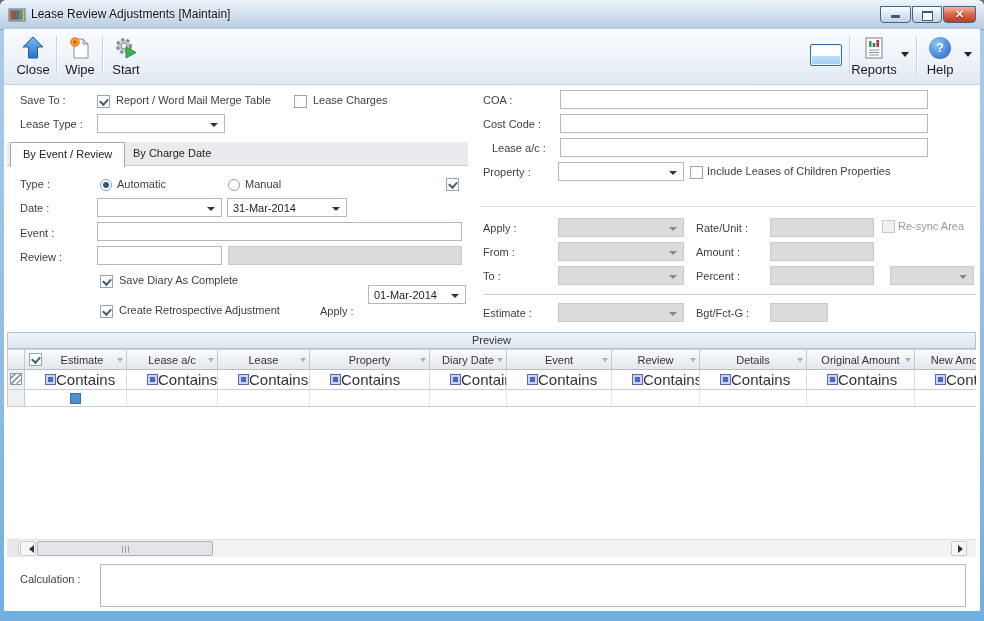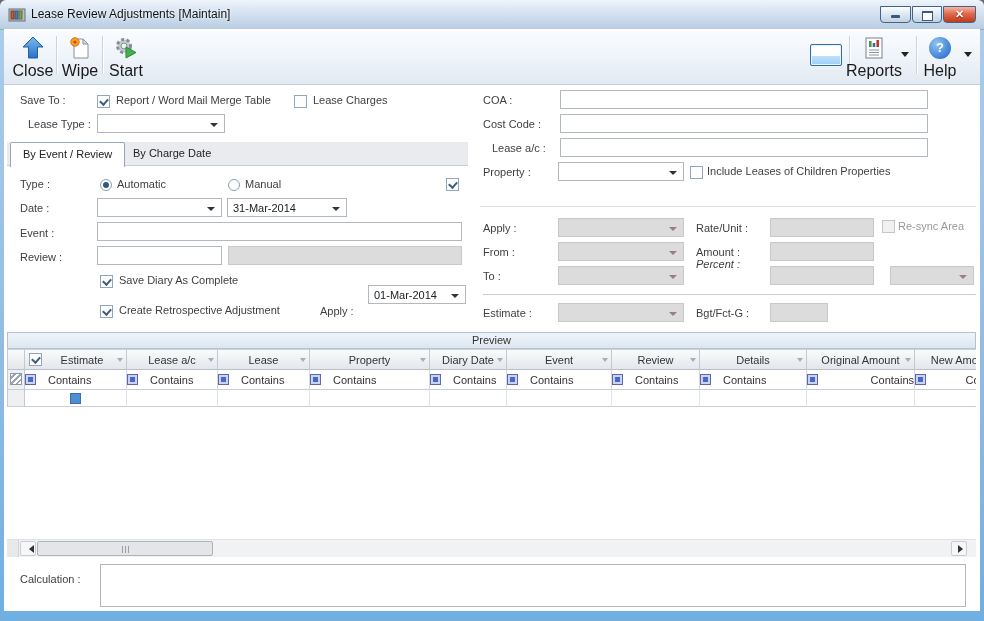--- a/index.html
+++ b/index.html
@@ -15,21 +15,21 @@
   .glyph-min{position:absolute;left:50%;top:8px;width:9px;height:3px;margin-left:-5px;background:#3a5a7c;border-radius:1px;}
   .glyph-max{position:absolute;left:50%;top:4px;width:9px;height:7px;margin-left:-5px;border:1px solid #3a5a7c;border-top-width:2px;background:#fff;}
   .glyph-x{position:absolute;left:0;top:1px;width:100%;text-align:center;color:#fff;font-size:11px;font-weight:bold;text-shadow:0 1px 1px #7a1a00;}
   
   .client{position:absolute;left:4px;top:29px;width:976px;height:582px;background:#fff;}
   
   .toolbar{position:absolute;left:4px;top:29px;width:976px;height:56px;
     background:linear-gradient(180deg,#fbfdff,#eef3f9 55%,#e1e9f2);border-bottom:1px solid #c3cfdc;box-sizing:border-box;}
   .tbtn{position:absolute;top:31px;height:50px;display:flex;flex-direction:column;align-items:center;justify-content:flex-start;
     gap:1px;padding-top:3px;box-sizing:border-box;border:1px solid transparent;border-radius:2px;cursor:default;}
-  .tlabel{font-size:16px;color:#1a1a1a;white-space:nowrap;}
+  .tlabel{font-size:13px;color:#1a1a1a;white-space:nowrap;}
   .ticon{width:26px;height:26px;display:flex;align-items:center;justify-content:center;}
   .tsep{position:absolute;top:36px;height:38px;width:1px;background:#c9d4e0;box-shadow:1px 0 0 #ffffff;}
   .caretbtn{position:absolute;top:44px;width:14px;height:20px;display:flex;align-items:center;justify-content:center;}
   .caret{width:0;height:0;border:4px solid transparent;border-top:5px solid #222;margin-top:5px;}
   .panelicon{width:30px;height:20px;border:1px solid #2e6da8;border-radius:2px;background:linear-gradient(180deg,#ffffff 55%,#bfe0fa 56%,#9ccff5);box-shadow:inset 0 0 0 1px #eaf4fd;}
   .helpicon{width:22px;height:22px;border-radius:50%;background:radial-gradient(circle at 35% 30%,#8ec5f2,#3e7ed6 70%,#2a5fb8);
     color:#fff;font-size:13px;font-weight:bold;text-align:center;line-height:22px;}
   
   .lbl{position:absolute;font-size:11px;color:#3f3f3f;white-space:nowrap;}
   .lbl.dis{color:#9a9a9a;}
@@ -57,22 +57,22 @@
   .band{position:absolute;left:7px;top:332px;width:969px;height:17px;box-sizing:border-box;border:1px solid #b6c1cd;
     background:linear-gradient(180deg,#eff4fa,#dde6f0);font-size:11px;color:#333;text-align:center;line-height:15px;}
   .grow{position:absolute;left:7px;display:flex;width:969px;overflow:hidden;box-sizing:border-box;}
   .ghead{top:349px;height:21px;}
   .gfilter{top:370px;height:20px;}
   .gnew{top:390px;height:17px;}
   .hc{flex:none;position:relative;display:flex;align-items:center;box-sizing:border-box;font-size:11px;color:#333;
     background:linear-gradient(180deg,#fafbfc,#eceff2 60%,#e3e7eb);border-right:1px solid #c3c9d1;border-top:1px solid #cdd3da;border-bottom:1px solid #b9c0c9;}
   .hc .htxt{flex:1;text-align:center;white-space:nowrap;overflow:hidden;}
   .fglyph{position:absolute;right:3px;top:8px;width:0;height:0;border:3px solid transparent;border-top:4px solid #a8aeb7;}
-  .fc{flex:none;position:relative;display:flex;align-items:center;gap:12px;box-sizing:border-box;background:#fff;
-    border-right:1px solid #d7dadf;border-bottom:1px solid #c9ced5;font-size:11px;color:#333;padding:0 0;white-space:nowrap;overflow:hidden;}
+  .fc{flex:none;position:relative;display:flex;align-items:center;gap:0;box-sizing:border-box;background:#fff;
+    border-right:1px solid #d7dadf;border-bottom:1px solid #c9ced5;font-size:15px;color:#333;padding:0 20px;white-space:nowrap;overflow:hidden;}
   .fc.num{justify-content:space-between;}
   .ficon{flex:none;width:11px;height:11px;border:1px solid #5f63b0;background:#cdd4f0;position:relative;box-sizing:border-box;}
   .ficon::after{content:"";position:absolute;left:2px;top:2px;right:2px;bottom:2px;background:#4668c8;}
   .nc{flex:none;position:relative;box-sizing:border-box;background:#fff;border-right:1px solid #e0e3e7;border-bottom:1px solid #c9ced5;}
   .indcell{flex:none;box-sizing:border-box;background:#eef0f2;border-right:1px solid #c3c9d1;border-bottom:1px solid #c9ced5;border-left:1px solid #c3c9d1;position:relative;}
   .rowedit-icon{position:absolute;left:2px;top:3px;width:12px;height:12px;border:1px solid #8a97a5;box-sizing:border-box;
     background:repeating-linear-gradient(135deg,#ffffff 0 2px,#9aa6b2 2px 4px);}
   .bluecb{position:absolute;left:50%;top:3px;width:11px;height:11px;margin-left:-6px;background:#4f8ed2;border:1px solid #3a6ea5;box-sizing:border-box;}
   
   .hscroll{position:absolute;left:7px;top:539px;width:969px;height:18px;background:#f1f2f3;border-top:1px solid #e0e2e5;box-sizing:border-box;}
@@ -181,21 +181,21 @@
   <div class="caretbtn" style="left:961px;">
       <span class="caret"></span>
     </div>
 
   <span class="lbl" style="left:20px;top:94px;">Save To :</span>
   <span class="cb checked" style="left:97px;top:95px;"></span>
   <span class="lbl" style="left:116px;top:94px;">Report / Word Mail Merge Table</span>
   <span class="cb" style="left:294px;top:95px;"></span>
   <span class="lbl" style="left:313px;top:94px;">Lease Charges</span>
 
-  <span class="lbl" style="left:20px;top:118px;margin-left:8px;">Lease Type :</span>
+  <span class="lbl" style="left:20px;top:118px;">Lease Type :</span>
   <div class="dd" style="left:97px;top:114px;width:128px;"><span></span></div>
 
   <div class="tabstrip"></div>
   <div class="tab active" style="left:10px;top:142px;"><span>By Event / Review</span></div>
   <div class="tab inactive" style="left:121px;top:142px;"><span>By Charge Date</span></div>
 
   <span class="lbl" style="left:20px;top:178px;">Type :</span>
   <span class="radio sel" style="left:100px;top:179px;"></span>
   <span class="lbl" style="left:117px;top:178px;">Automatic</span>
   <span class="radio" style="left:228px;top:179px;"></span>
@@ -242,21 +242,21 @@
   <span class="cb dis" style="left:882px;top:220px;"></span>
   <span class="lbl dis" style="left:898px;top:220px;">Re-sync Area</span>
 
   <span class="lbl" style="left:483px;top:246px;">From :</span>
   <div class="dd dis" style="left:558px;top:242px;width:126px;"></div>
   <span class="lbl" style="left:696px;top:246px;text-align:right;">Amount :</span>
   <div class="txt dis" style="left:770px;top:242px;width:104px;"></div>
 
   <span class="lbl" style="left:483px;top:270px;">To :</span>
   <div class="dd dis" style="left:558px;top:266px;width:126px;"></div>
-  <span class="lbl" style="left:696px;top:258px;font-style:italic;">Percent :</span>
+  <span class="lbl" style="left:696px;top:270px;">Percent :</span>
   <div class="txt dis" style="left:770px;top:266px;width:104px;"></div>
   <div class="dd dis" style="left:890px;top:266px;width:84px;"></div>
 
   <div class="hline" style="left:483px;top:294px;width:493px;background:#c9cdd3;"></div>
 
   <span class="lbl" style="left:483px;top:307px;">Estimate :</span>
   <div class="dd dis" style="left:558px;top:303px;width:126px;"></div>
   <span class="lbl" style="left:696px;top:307px;">Bgt/Fct-G :</span>
   <div class="txt dis" style="left:770px;top:303px;width:58px;"></div>
 

